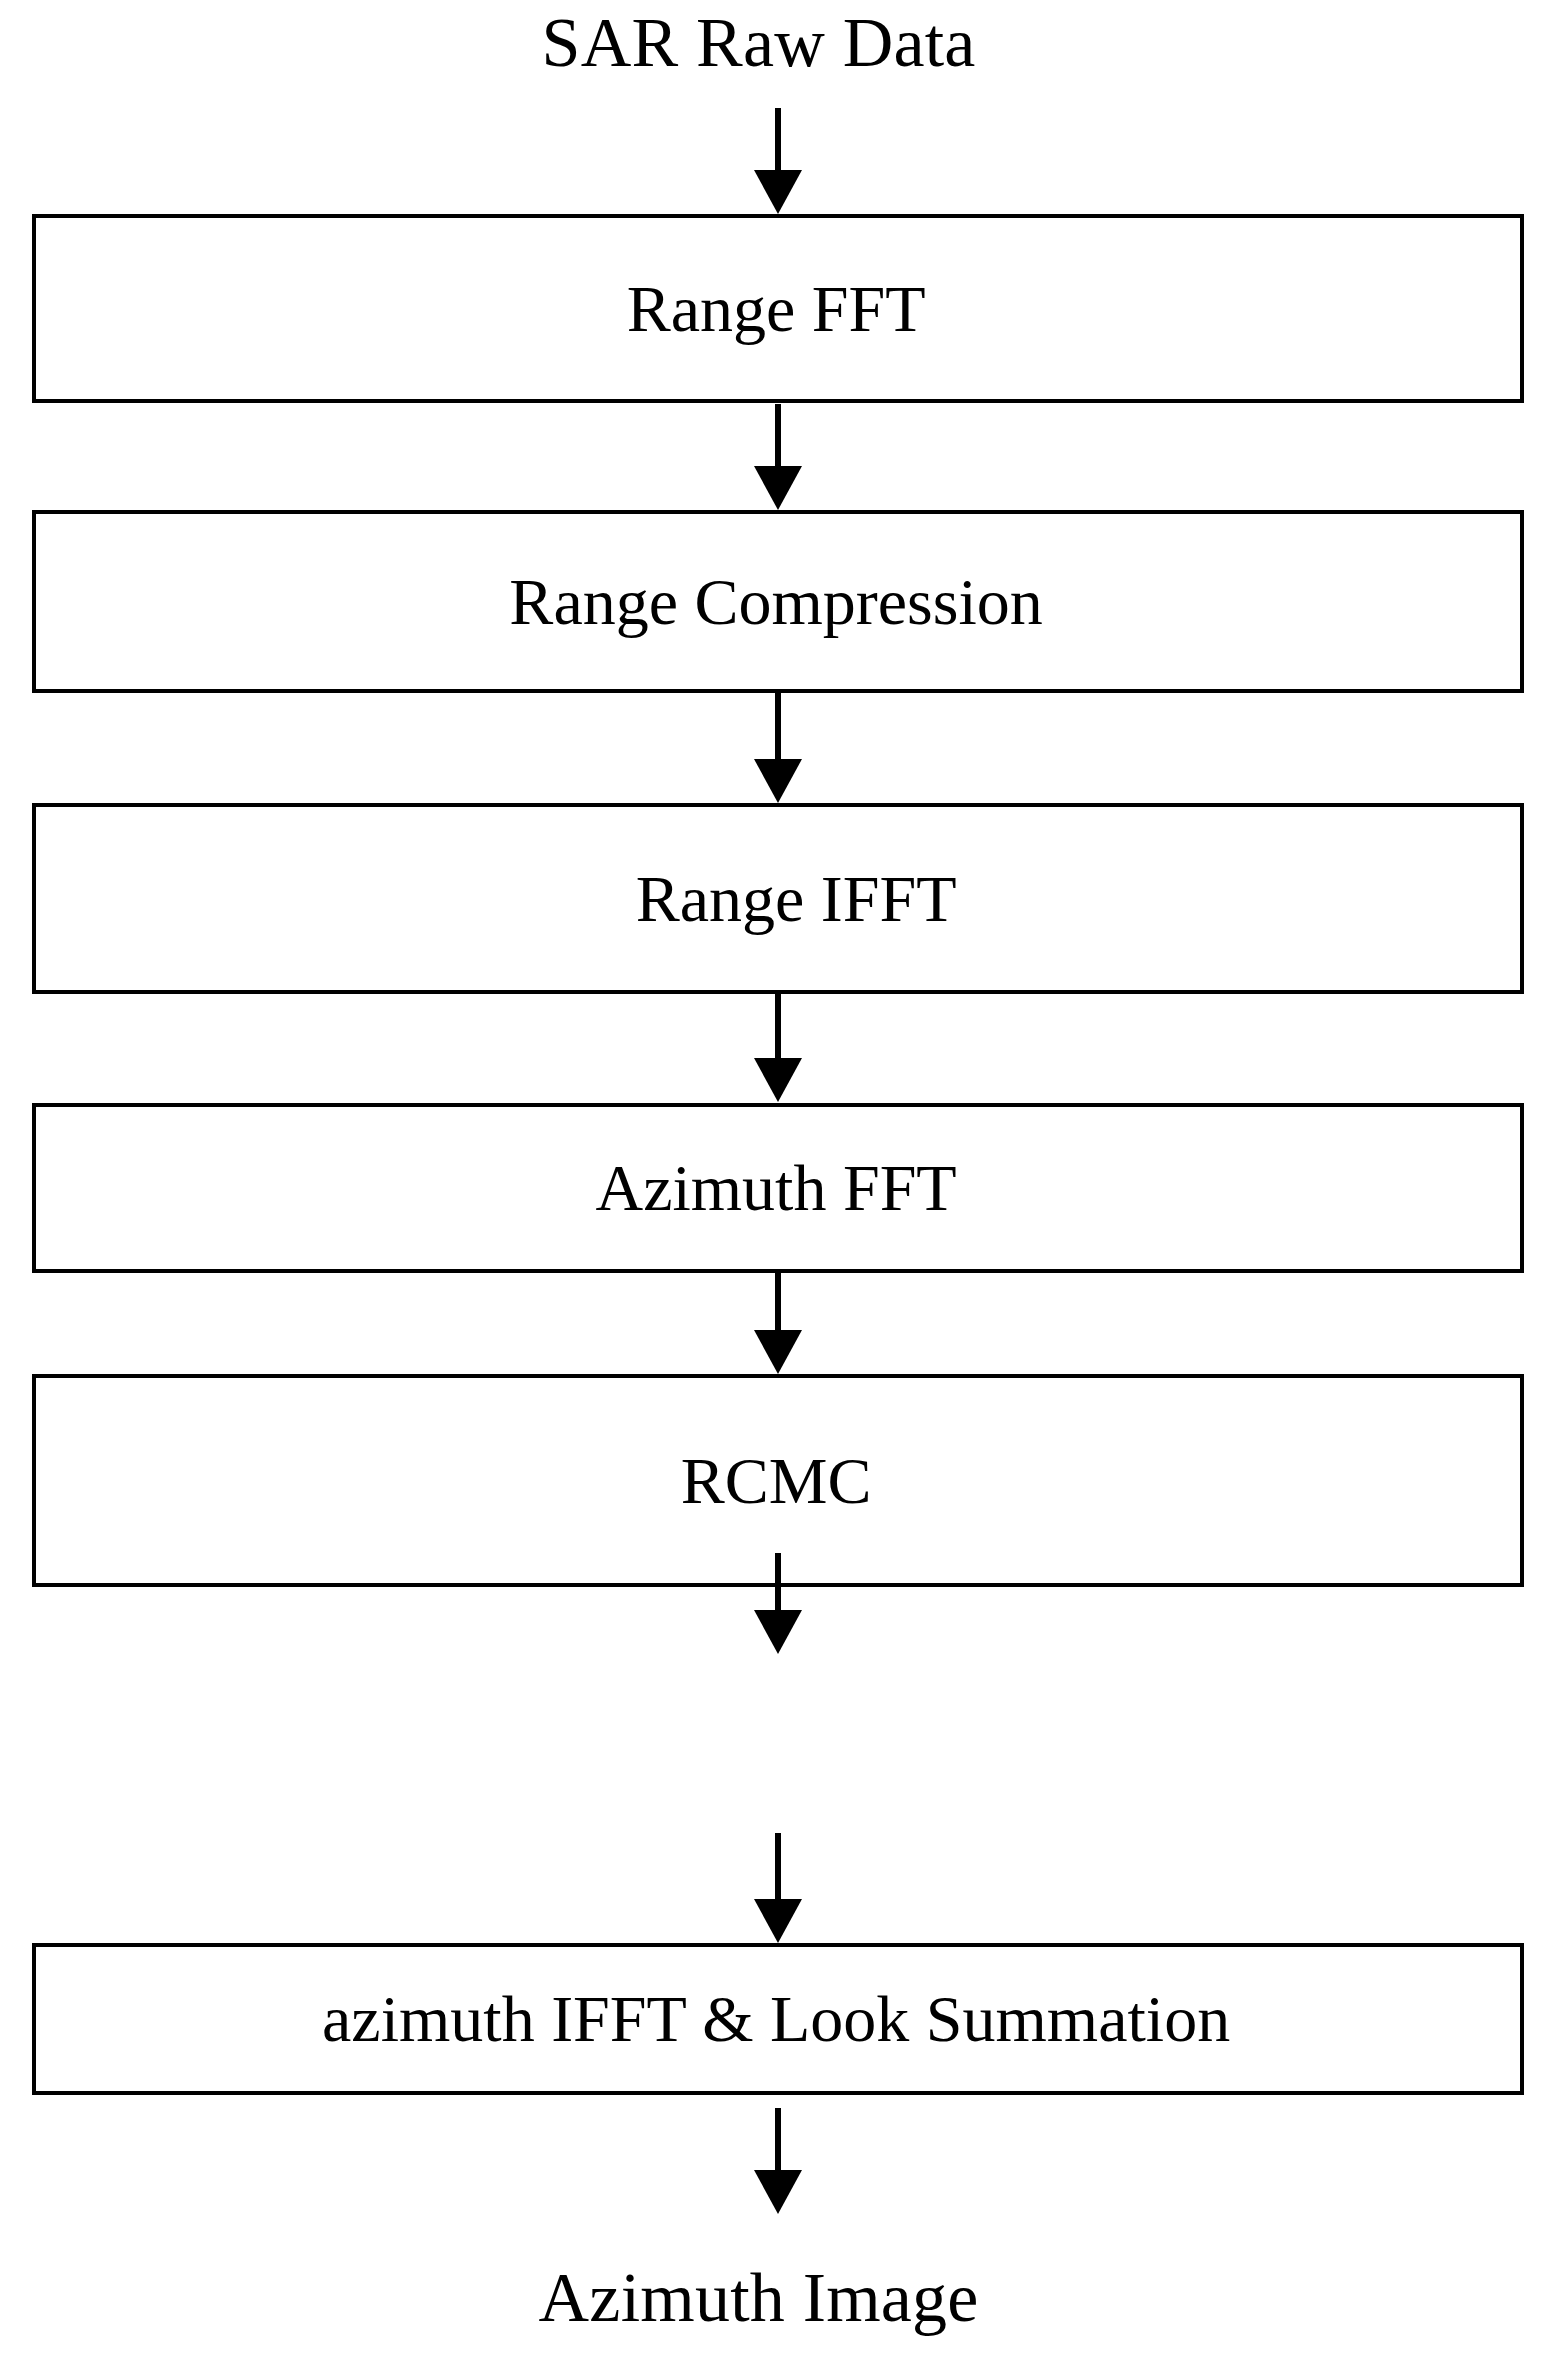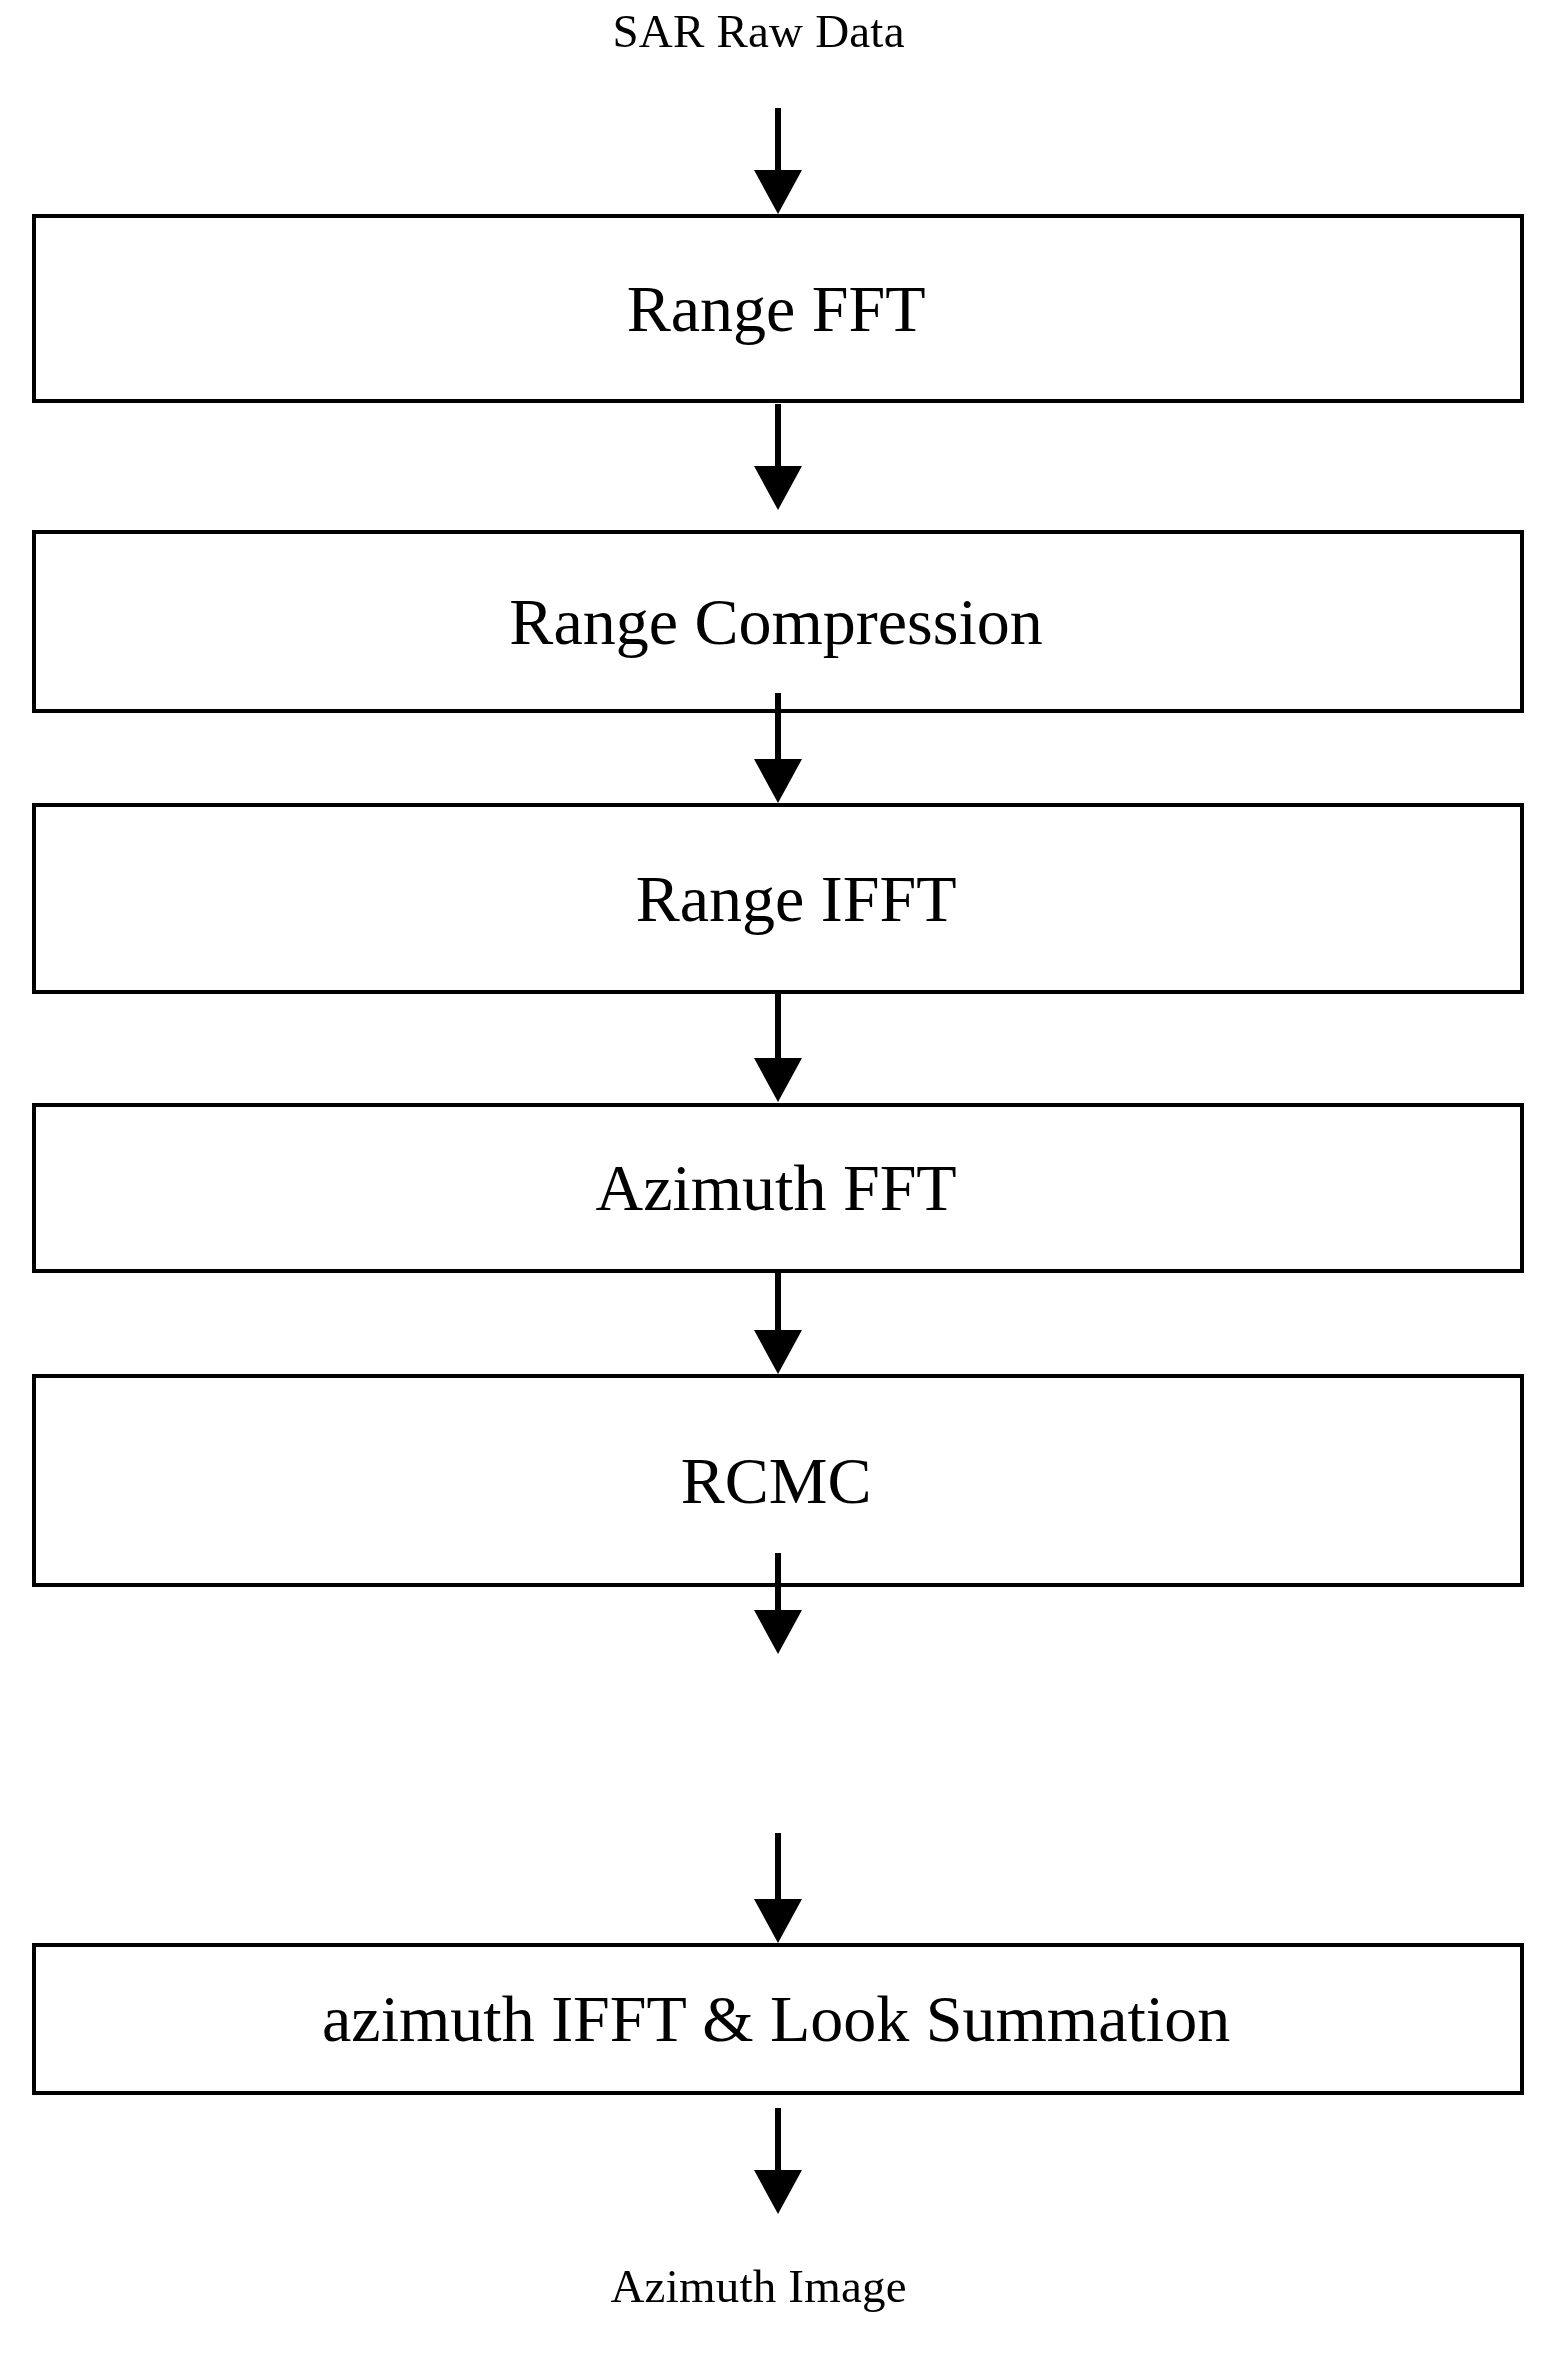--- a/index.html
+++ b/index.html
@@ -20,21 +20,21 @@
     height: 2367px;
     background: #ffffff;
   }
 
   
   .terminal-label {
     position: absolute;
     left: 0;
     width: 1521px;
     text-align: center;
-    font-size: 47px;
+    font-size: 70px;
     line-height: 1.0;
     letter-spacing: 0.2px;
     white-space: nowrap;
     color: #000000;
   }
   .terminal-label .ttext {
     display: inline-block;
     
     transform: translateX(-1.9px);
   }
@@ -99,21 +99,21 @@
 
   <div class="proc-box" style="top:214px; height:189px;justify-content:center;">
     <span class="btext">Range FFT</span>
   </div>
 
   <div class="arrow" style="top:404px; height:106px;">
     <div class="shaft" style="height:62px;"></div>
     <div class="head" style="top:62px;"></div>
   </div>
 
-  <div class="proc-box" style="top:530px; height:183px;">
+  <div class="proc-box" style="top:510px; height:183px;">
     <span class="btext">Range Compression</span>
   </div>
 
   <div class="arrow" style="top:693px; height:110px;">
     <div class="shaft" style="height:66px;"></div>
     <div class="head" style="top:66px;"></div>
   </div>
 
   <div class="proc-box" style="top:803px; height:191px;padding-left:40px;">
     <span class="btext">Range IFFT</span>

